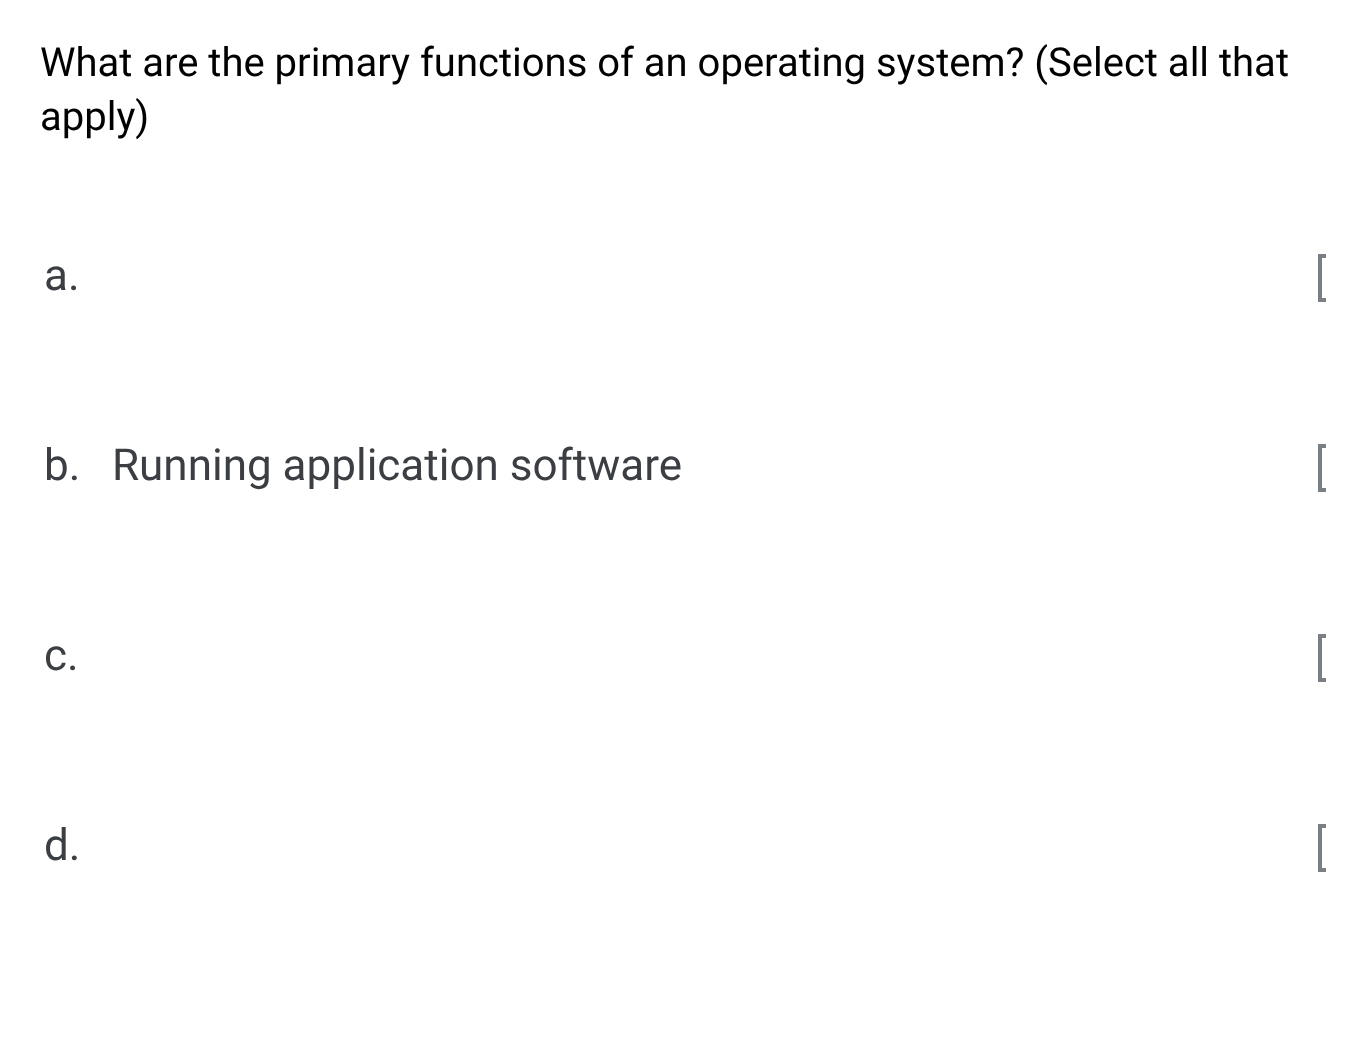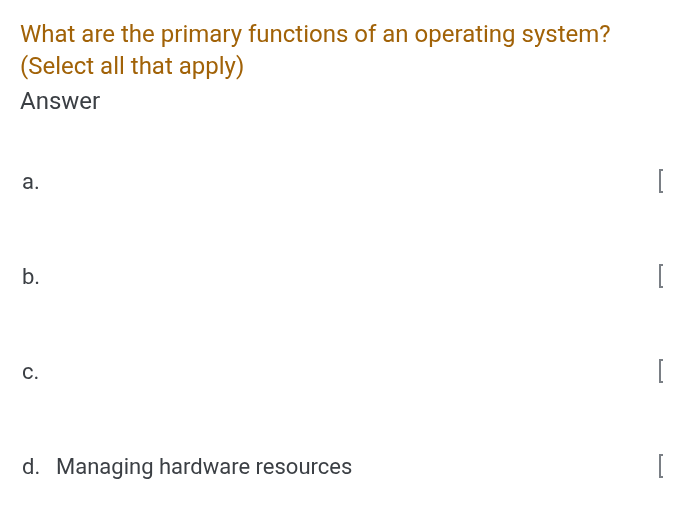--- a/index.html
+++ b/index.html
@@ -10,23 +10,23 @@
     background: #ffffff;
     font-family: -apple-system, BlinkMacSystemFont, "Segoe UI", Roboto, "Helvetica Neue", Arial, sans-serif;
     color: #3b3f44;
     overflow: hidden;
   }
   .container {
     padding: 18px 20px 0 20px;
     box-sizing: border-box;
   }
   .question {
-    font-size: 24px;
+    font-size: 20px;
     line-height: 1.35;
-    color: #a16207;
+    color: #000000;
     margin: 0 0 4px 0;
     font-weight: 400;
   }
   .answer-label {
     font-size: 24px;
     color: #3b3f44;
     margin: 2px 0 0 0;
     font-weight: 400;
   }
   .options {
@@ -64,47 +64,46 @@
     box-sizing: border-box;
     flex-shrink: 0;
     margin-right: -2px; 
   }
 </style>
 </head>
 <body>
 
 <div class="container">
   <div class="question">What are the primary functions of an operating system? (Select all that apply)</div>
-  <div class="answer-label">Answer</div>
 
   <div class="options">
 
     <div class="option-row">
       <div class="option-left">
         <span class="option-letter">a.</span>
       </div>
       <div class="option-checkbox"></div>
     </div>
 
     <div class="option-row">
       <div class="option-left">
         <span class="option-letter">b.</span>
+        <span class="option-text">Running application software</span>
       </div>
       <div class="option-checkbox"></div>
     </div>
 
     <div class="option-row">
       <div class="option-left">
         <span class="option-letter">c.</span>
       </div>
       <div class="option-checkbox"></div>
     </div>
 
     <div class="option-row">
       <div class="option-left">
         <span class="option-letter">d.</span>
-        <span class="option-text">Managing hardware resources</span>
       </div>
       <div class="option-checkbox"></div>
     </div>
 
   </div>
 </div>
 
 </body></html>

